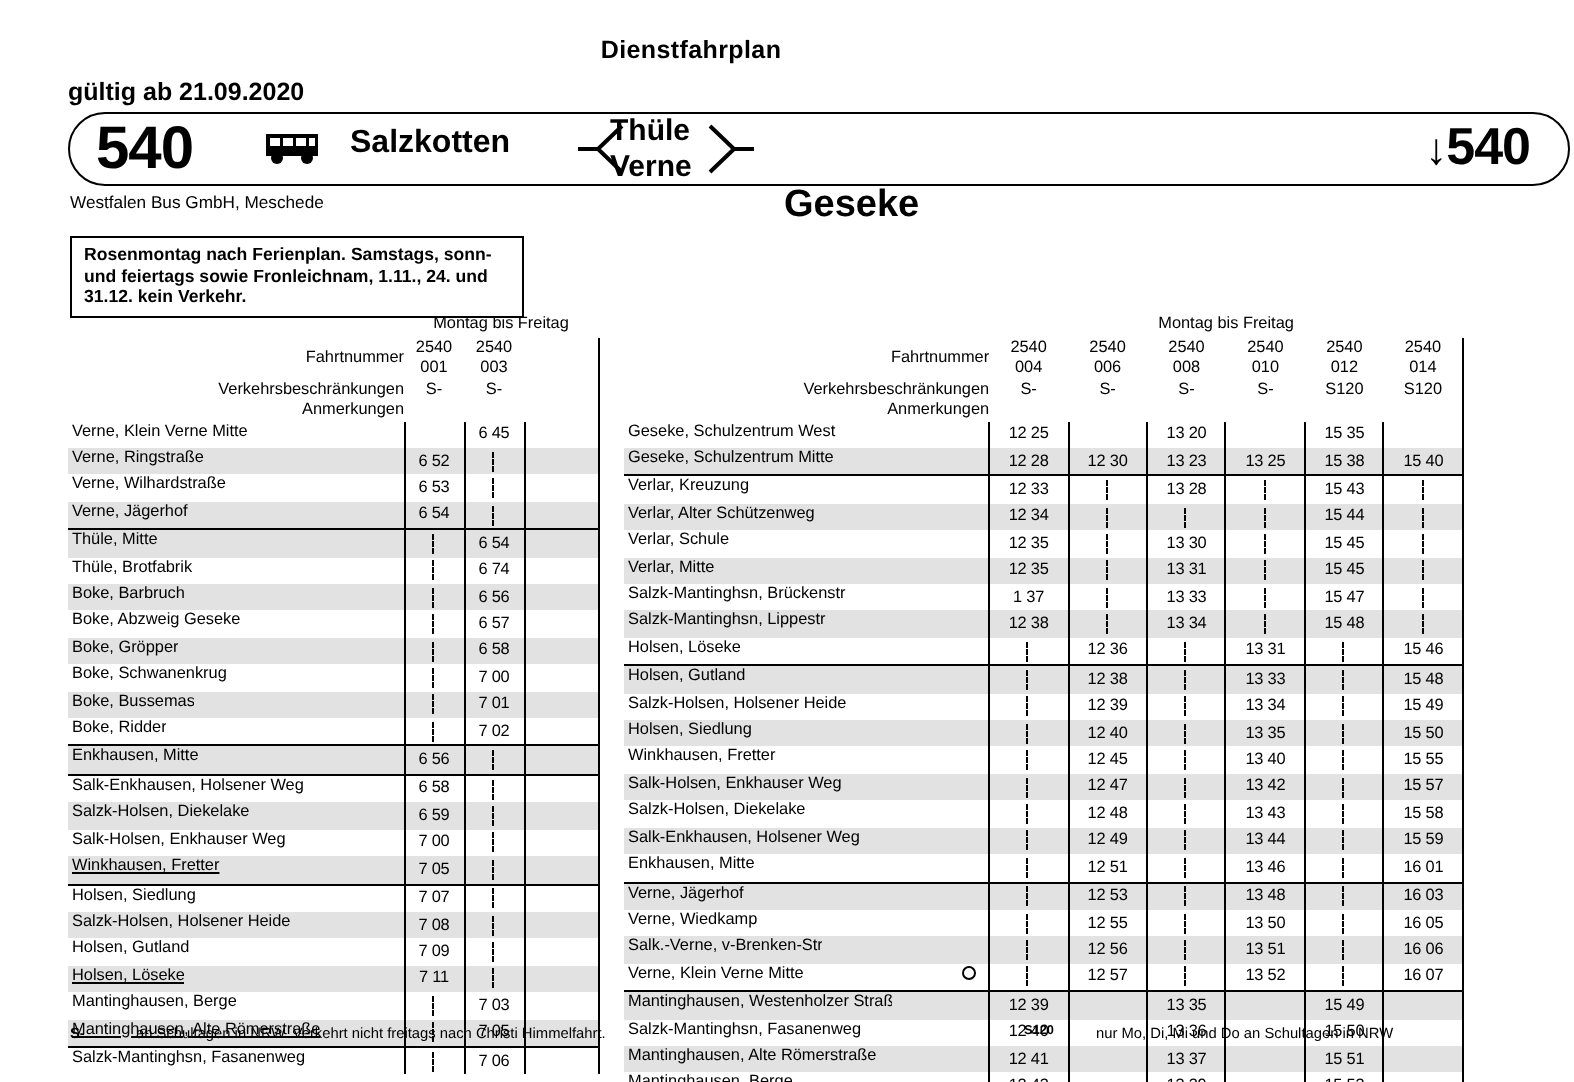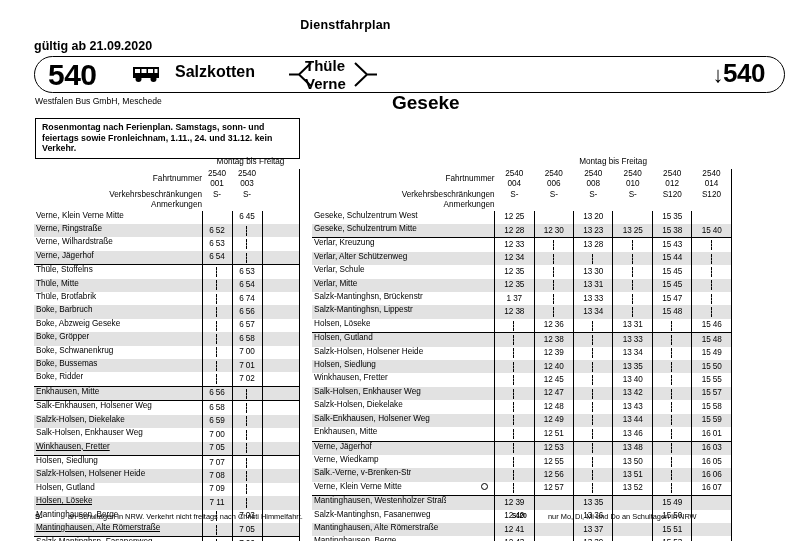--- a/index.html
+++ b/index.html
@@ -52,21 +52,21 @@
   }
   .arrow-down{font-size:22px;font-weight:bold;}
 
   
   .operator{
     position:absolute;left:35px;top:96px;font-size:8.6px;line-height:10.2px;
   }
 
   
   .notice{
-    position:absolute;left:35px;top:118px;width:265px;
+    position:absolute;left:35px;top:118px;width:227px;
     border:1.4px solid #000;box-sizing:border-box;
     padding:3px 5px 4px 6px;
     font-size:8.8px;font-weight:bold;line-height:10.6px;
   }
 
   
   .tbl{position:absolute;border-collapse:collapse;table-layout:fixed;}
   .tbl td,.tbl th{
     border:0;padding:0;font-size:8.2px;line-height:10.2px;
     font-weight:normal;vertical-align:middle;
@@ -209,28 +209,20 @@
               <span class="dashline"></span>
             </td>
             <td class="tm last">&nbsp;</td>
           </tr>
           <tr class="data-row zebra grp" style="height:8.9px">
             <td class="stop"><span style="display:inline-block;max-width:152px;overflow:hidden">Verne, Jägerhof</span></td>
             <td class="tm">6 54</td>
             <td class="tm">
               <span class="dashline"></span>
             </td>
-            <td class="tm last">&nbsp;</td>
-          </tr>
-          <tr class="data-row" style="height:8.9px">
-            <td class="stop"><span style="display:inline-block;max-width:152px;overflow:hidden">Thüle, Stoffelns</span></td>
-            <td class="tm">
-              <span class="dashline"></span>
-            </td>
-            <td class="tm">6 53</td>
             <td class="tm last">&nbsp;</td>
           </tr>
           <tr class="data-row zebra" style="height:8.9px">
             <td class="stop"><span style="display:inline-block;max-width:152px;overflow:hidden">Thüle, Mitte</span></td>
             <td class="tm">
               <span class="dashline"></span>
             </td>
             <td class="tm">6 54</td>
             <td class="tm last">&nbsp;</td>
           </tr>

